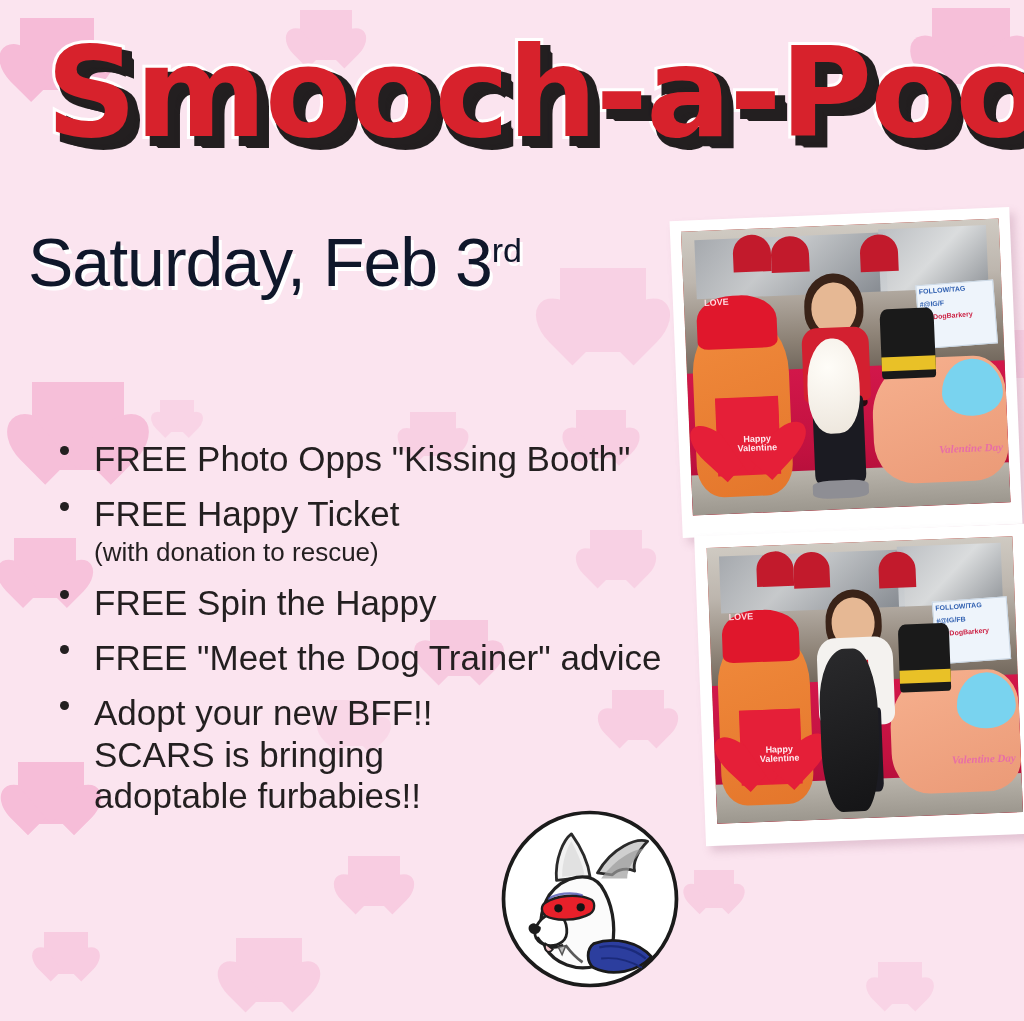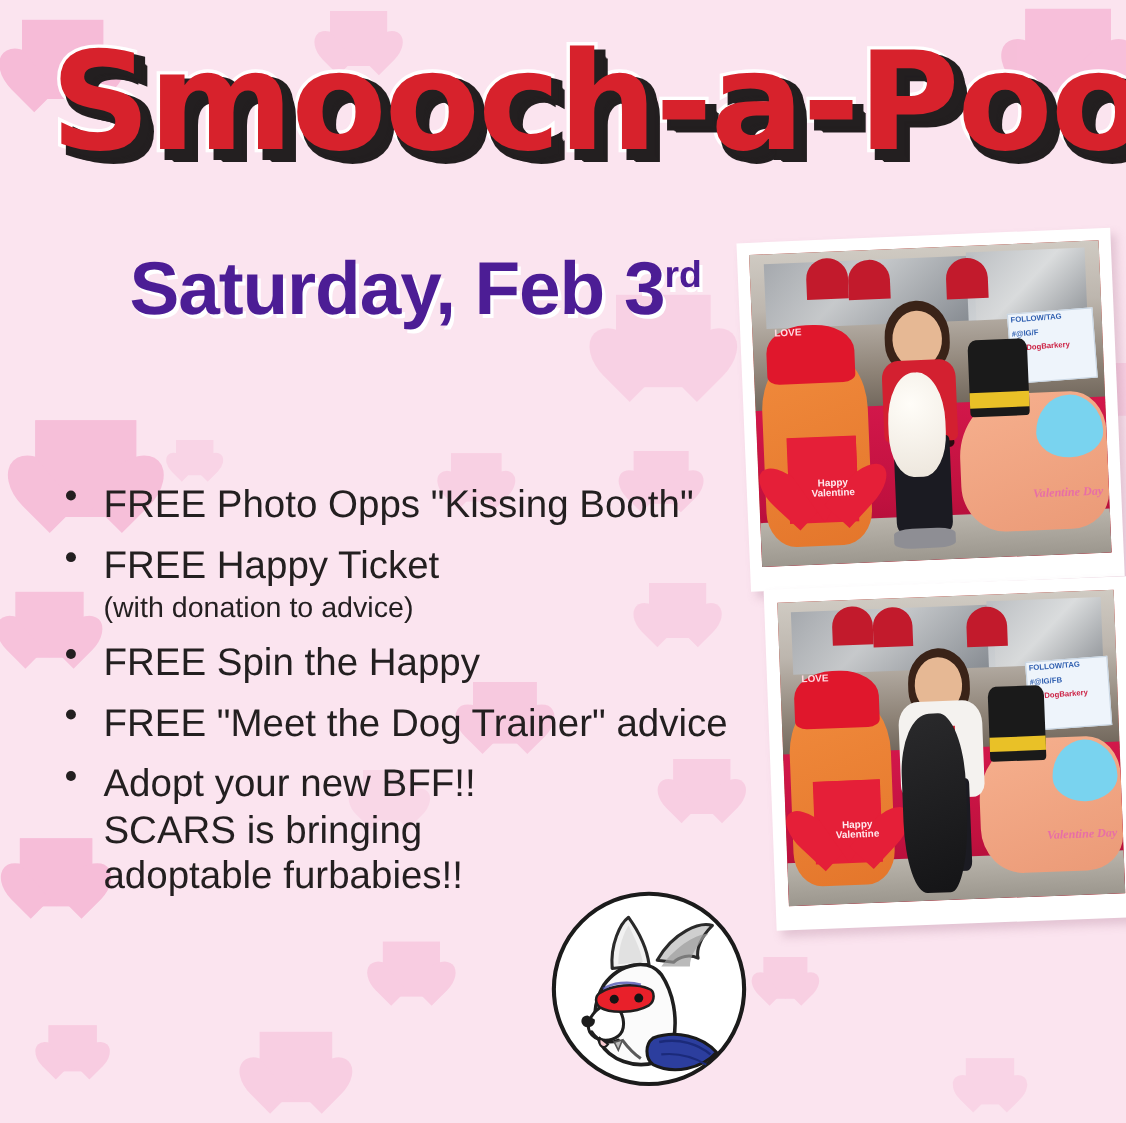--- a/index.html
+++ b/index.html
@@ -52,24 +52,24 @@
        5px 9px 0 #231f20, 9px 5px 0 #231f20,
        11px 11px 0 #231f20, 12px 12px 0 #231f20,
        4px 10px 0 #231f20, 10px 4px 0 #231f20;
     transform:scaleX(1.02);
     transform-origin:left center;
   }
 
   
   .datewrap{
     position:absolute;left:28px;top:228px;width:610px;
-    text-align:right;
+    text-align:left;
     font-family:"Liberation Sans", sans-serif;
-    font-weight:700;
-    color:#4c1d95;
+    font-weight:400;
+    color:#0f172a;
     line-height:1.0;
     text-shadow:3px 4px 0 #ffffff;
   }
   .date-line1{font-size:68px;letter-spacing:-1px;white-space:nowrap;}
   .date-line1 .sup{font-size:0.5em;vertical-align:super;letter-spacing:0;}
   .date-line2{font-size:68px;letter-spacing:-1px;margin-top:14px;}
 
   
   .bullets{
     position:absolute;left:52px;top:438px;width:680px;
@@ -300,21 +300,21 @@
   <div class="bullets">
 
     <div class="bullet">
       <span class="dot"></span>
       <div class="main">FREE Photo Opps "Kissing Booth"</div>
     </div>
 
     <div class="bullet">
       <span class="dot"></span>
       <div class="main">FREE Happy Ticket</div>
-      <div class="sub">(with donation to advice)</div>
+      <div class="sub">(with donation to rescue)</div>
     </div>
 
     <div class="bullet">
       <span class="dot"></span>
       <div class="main">FREE Spin the Happy</div>
     </div>
 
     <div class="bullet">
       <span class="dot"></span>
       <div class="main">FREE "Meet the Dog Trainer" advice</div>

